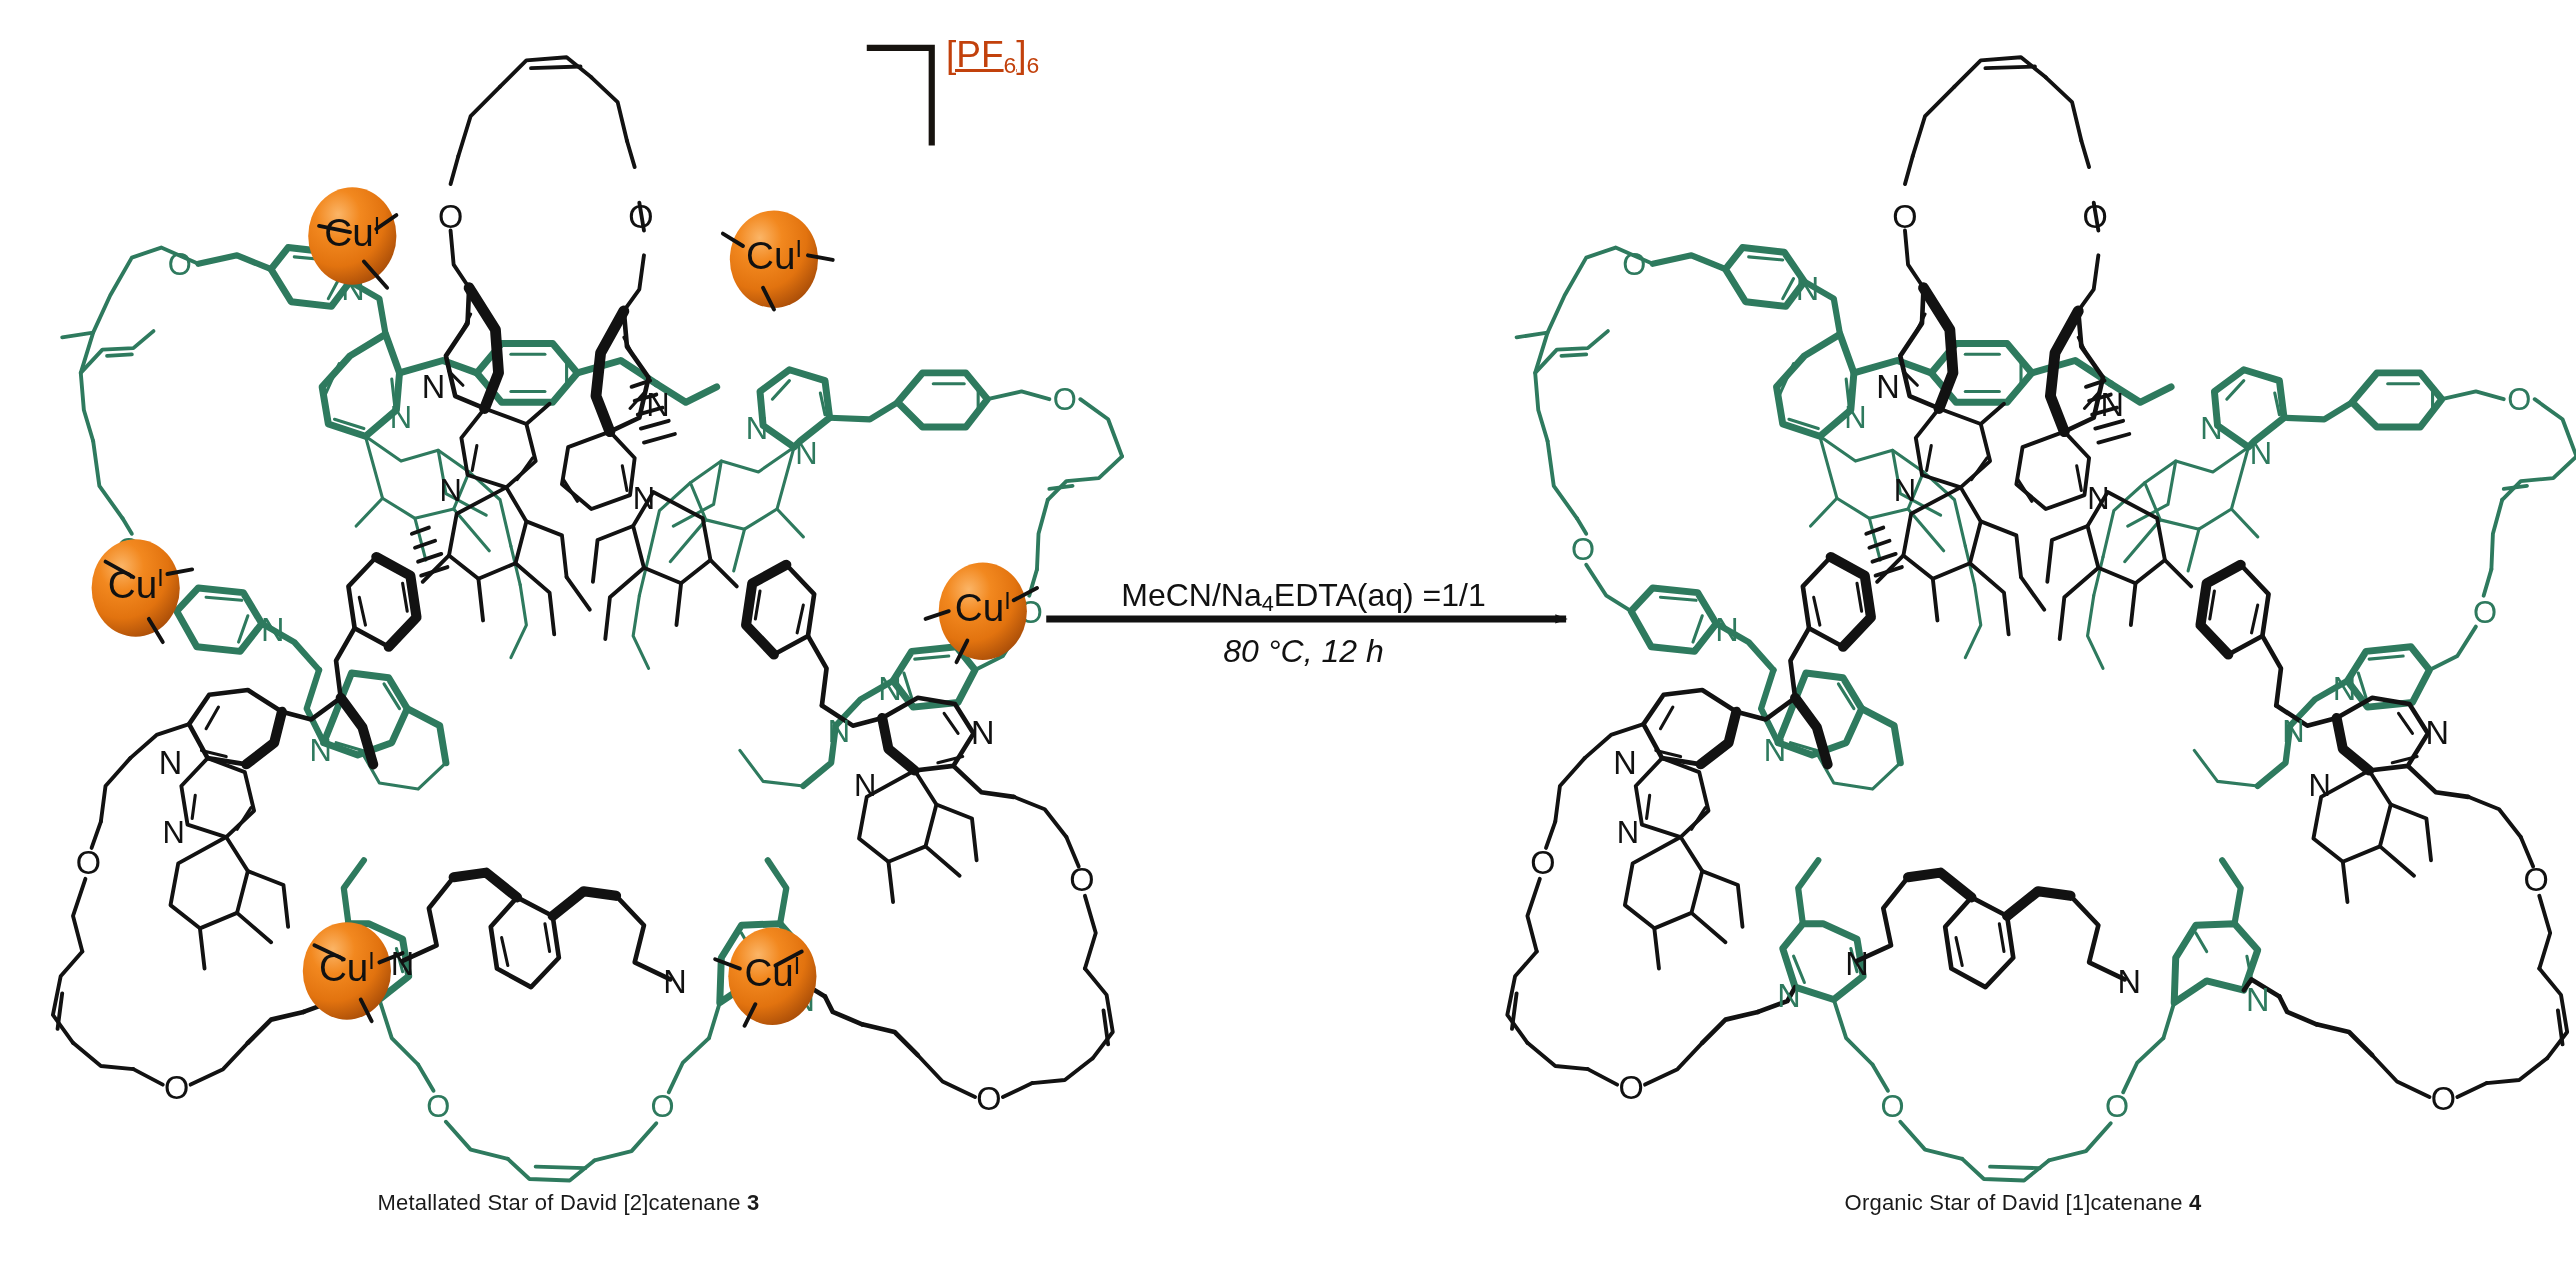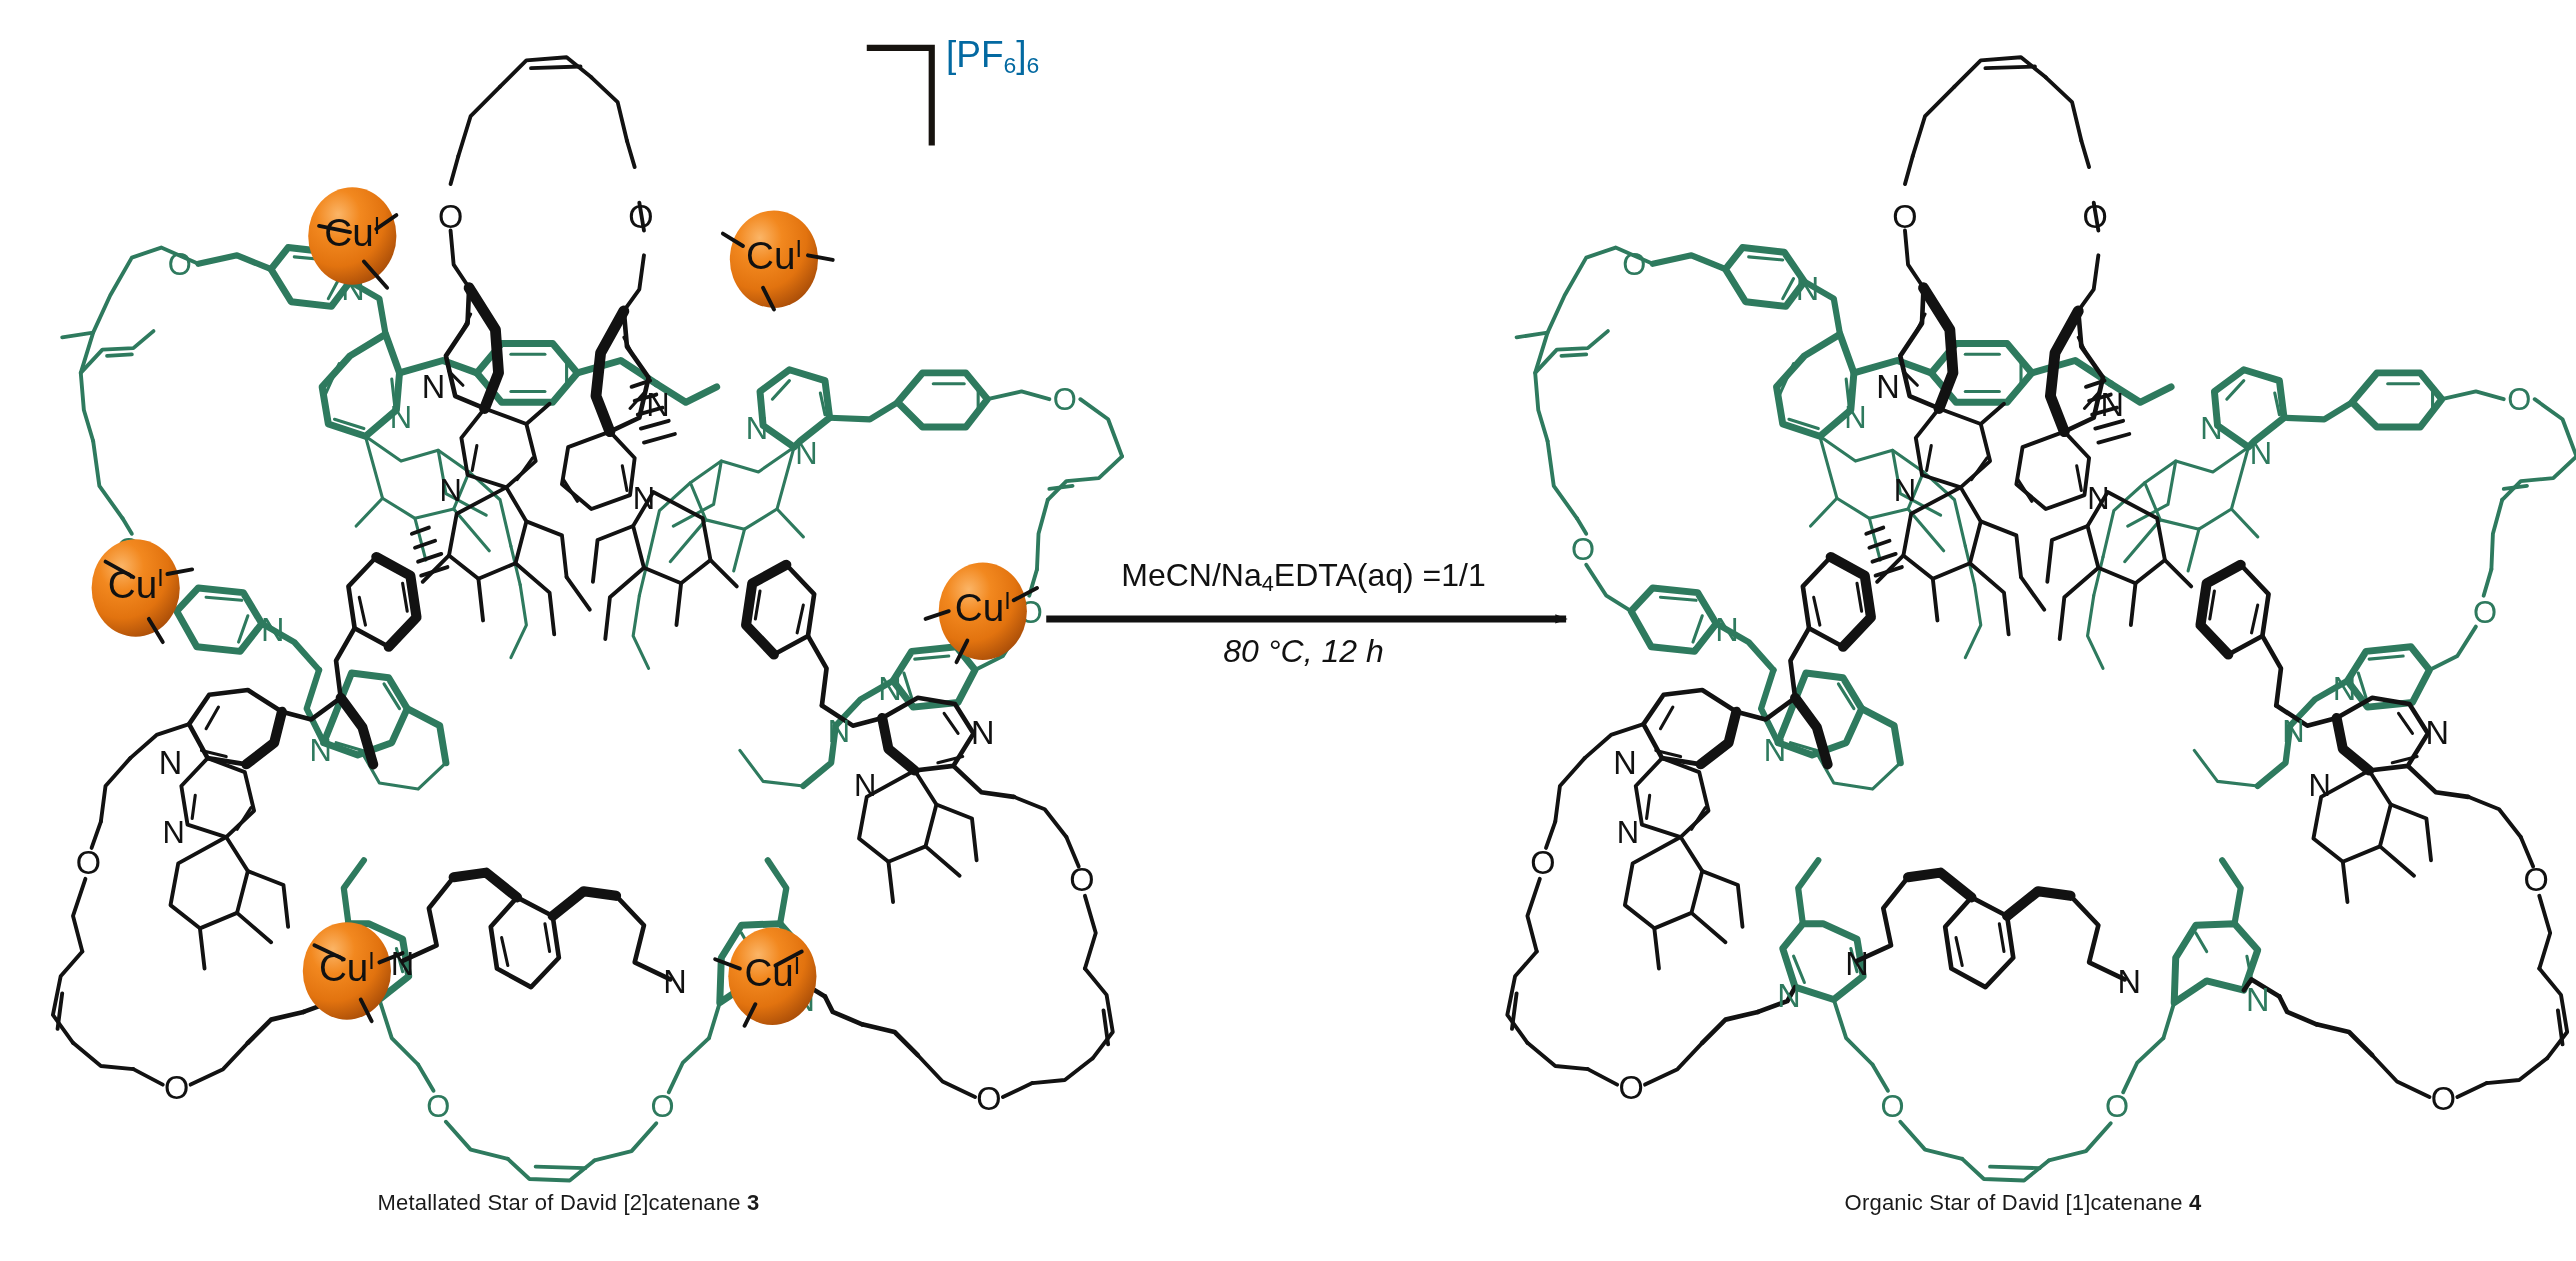--- a/index.html
+++ b/index.html
@@ -20,26 +20,26 @@
   .struct-caption .cmpd{font-weight:bold;}
   #caption-left{left:0;top:1190px;width:1137px;text-align:center;}
   #caption-right{left:1470px;top:1190px;width:1106px;text-align:center;}
   .cond-text{
     position:absolute;
     font-size:32px;
     color:#111;
     white-space:nowrap;
     text-align:center;
   }
-  #cond-above{left:1029px;top:557px;width:549px;}
+  #cond-above{left:1029px;top:577px;width:549px;}
   #cond-below{left:1029px;top:633px;width:549px;font-style:italic;}
   .cond-text sub{font-size:.68em;vertical-align:-0.22em;}
   #counterion{
     position:absolute;left:946px;top:34px;
-    font-size:37px;color:#0369a1;white-space:nowrap;
+    font-size:37px;color:#c2410c;white-space:nowrap;text-decoration:underline;
   }
   #counterion sub{font-size:.62em;vertical-align:-0.24em;}
 </style>
 </head>
 <body>
 
 <svg id="scheme" viewBox="0 0 3329 1630" xmlns="http://www.w3.org/2000/svg">
   <defs>
     <radialGradient id="cuGrad" cx="34%" cy="28%" r="78%">
       <stop offset="0%" stop-color="#FBB567"></stop>

